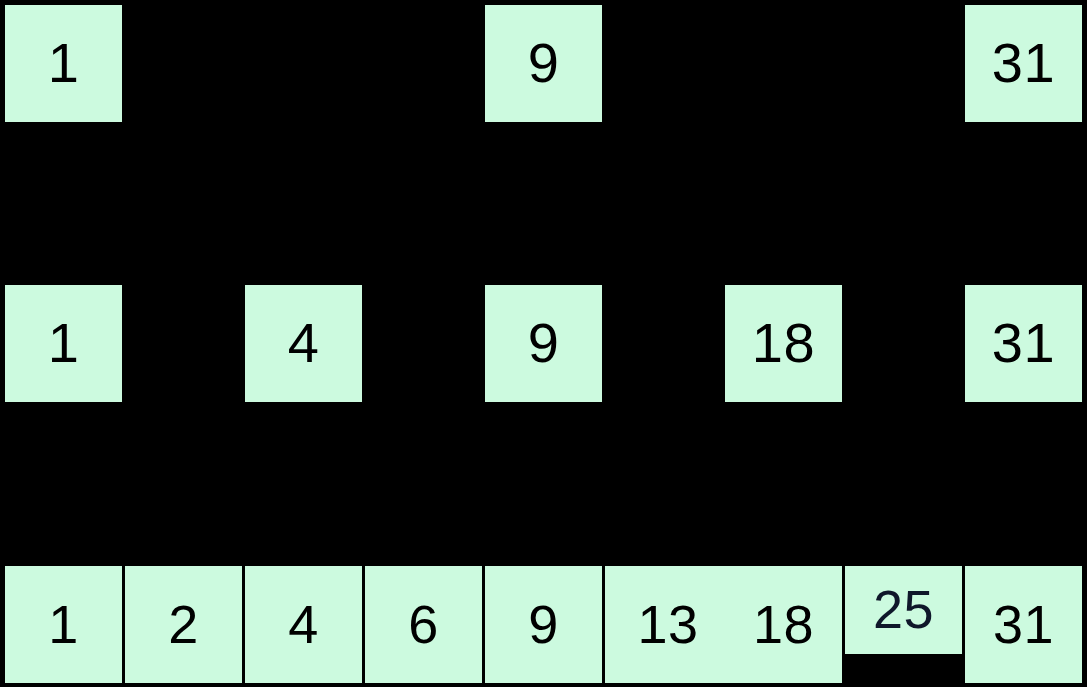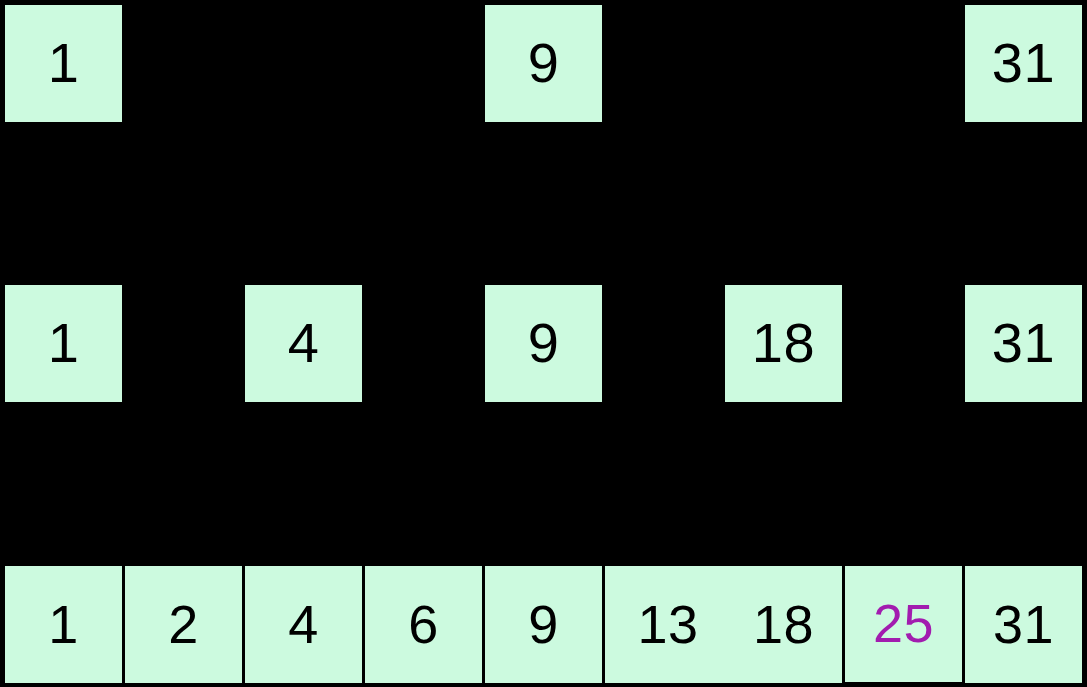--- a/index.html
+++ b/index.html
@@ -93,20 +93,20 @@
       </div>
       <div class="cell" style="left: 485px; top: 0px; width: 117px; height: 117px; background: rgb(204, 250, 223); color: rgb(0, 0, 0);">
         <span class="cell-value">9</span>
       </div>
       <div class="cell" style="left: 605px; top: 0px; width: 126px; height: 117px; background: rgb(204, 250, 223); color: rgb(0, 0, 0);">
         <span class="cell-value">13</span>
       </div>
       <div class="cell" style="left: 725px; top: 0px; width: 117px; height: 117px; background: rgb(204, 250, 223); color: rgb(0, 0, 0);">
         <span class="cell-value">18</span>
       </div>
-      <div class="cell" style="left: 845px; top: 0px; width: 117px; height: 116px; background: rgb(204, 250, 223); color: #a21caf;">
+      <div class="cell" style="left: 845px; top: 0px; width: 117px; height: 88px; background: rgb(204, 250, 223); color: #0f172a;">
         <span class="cell-value">25</span>
       </div>
       <div class="cell" style="left: 965px; top: 0px; width: 117px; height: 117px; background: rgb(204, 250, 223); color: rgb(0, 0, 0);">
         <span class="cell-value">31</span>
       </div>
     </div>
   </div>
 
 </body></html>

